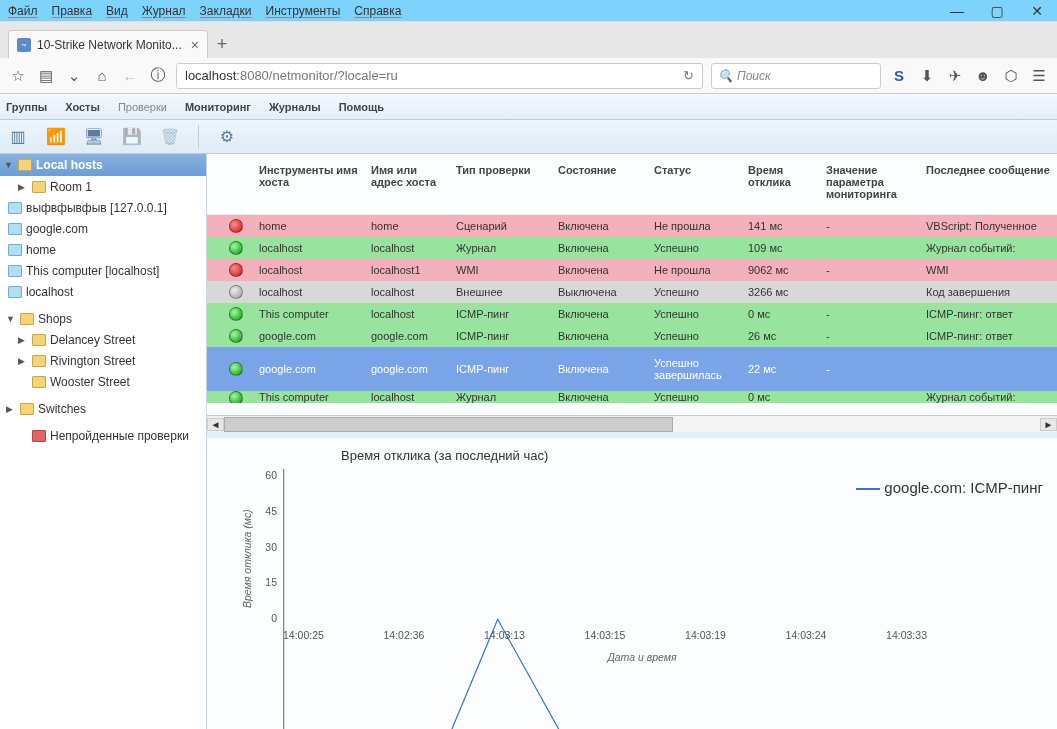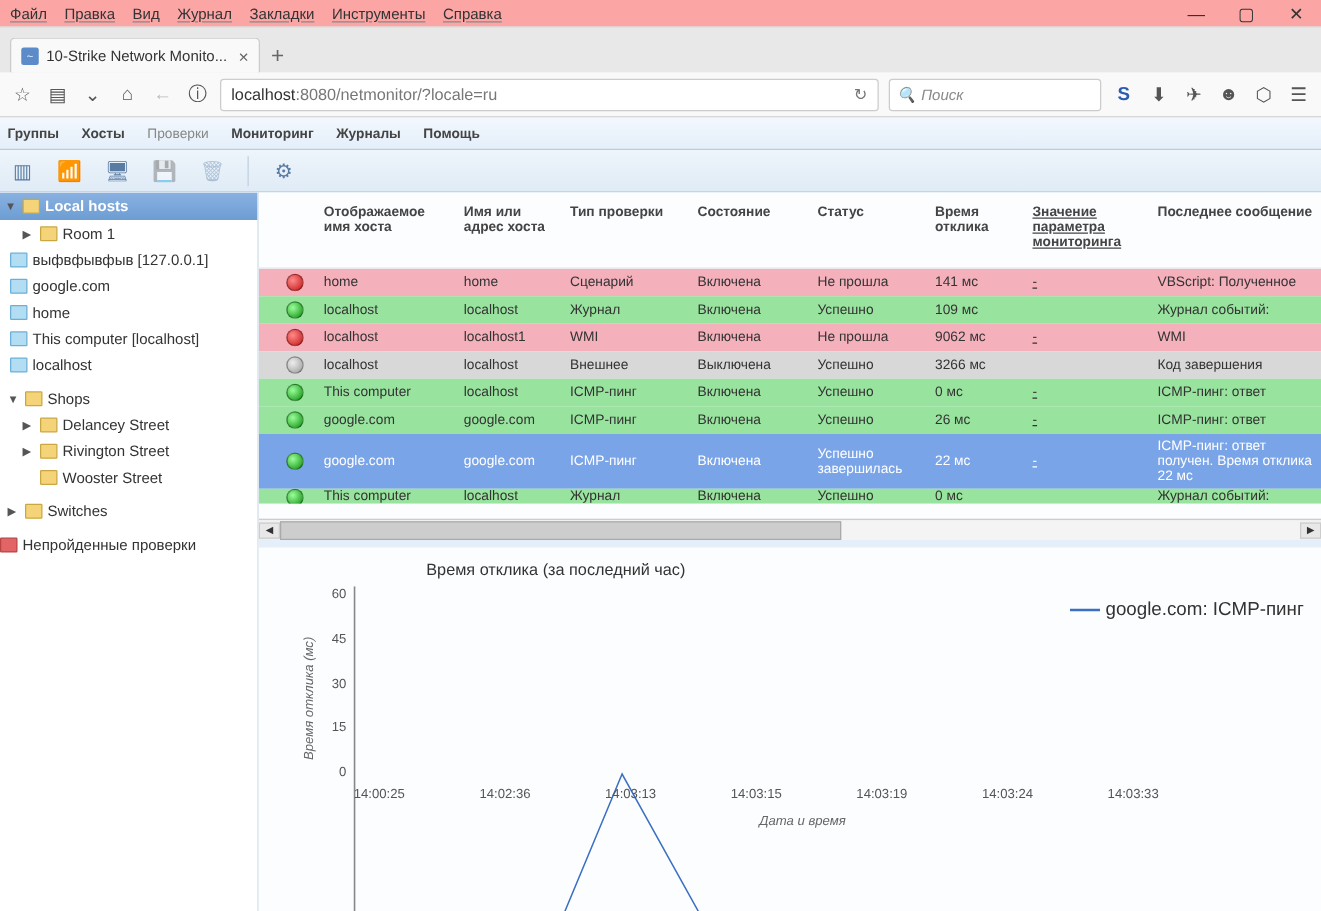--- a/index.html
+++ b/index.html
@@ -1,17 +1,17 @@
 <!DOCTYPE html>
 <html><head>
 <meta charset="utf-8">
 <style>
 * { box-sizing: border-box; margin: 0; padding: 0; font-family: "Segoe UI", Tahoma, sans-serif; }
 body { width: 1057px; height: 729px; background: #f0f0f0; overflow: hidden; font-size: 12px; color: #333; }
-.win-menu { height: 22px; background: #fca5a5; display: flex; align-items: center; padding: 0 8px; gap: 14px; border-bottom: 1px solid #ddd; }
+.win-menu { height: 22px; background: #7dd3fc; display: flex; align-items: center; padding: 0 8px; gap: 14px; border-bottom: 1px solid #ddd; }
 .win-menu span { text-decoration: underline; text-decoration-color: #888; text-underline-offset: 2px; cursor: default; }
 .win-controls { position: absolute; right: 0; top: 0; height: 22px; display: flex; }
 .win-controls div { width: 40px; display: flex; align-items: center; justify-content: center; font-size: 14px; }
 .tab-strip { height: 36px; background: #e8e8e8; display: flex; align-items: flex-end; padding: 0 8px; }
 .browser-tab { background: #f9f9f9; border: 1px solid #ccc; border-bottom: none; border-radius: 4px 4px 0 0; height: 28px; display: flex; align-items: center; padding: 0 8px; gap: 6px; min-width: 200px; font-size: 12px; }
 .tab-icon { width: 14px; height: 14px; background: #5b8cc9; border-radius: 2px; display:flex; align-items:center; justify-content:center; color:#fff; font-size:9px;}
 .tab-close { margin-left: auto; color: #666; font-size: 14px; }
 .new-tab { width: 28px; height: 28px; display: flex; align-items: center; justify-content: center; font-size: 18px; color: #666; }
 .addr-bar { height: 36px; background: #f9f9f9; border-bottom: 1px solid #ccc; display: flex; align-items: center; padding: 0 8px; gap: 8px; }
 .addr-bar .ico { width: 20px; text-align: center; font-size: 15px; color: #555; }
@@ -30,21 +30,21 @@
 .sb-item.lvl1 { padding-left: 18px; }
 .sb-item.lvl2 { }
 .sb-tri { font-size: 9px; color: #555; width: 10px; }
 .sb-fold { width: 14px; height: 12px; background: #f5d479; border: 1px solid #c9a843; border-radius: 1px; }
 .sb-fold.red { background: #e36464; border-color:#b84444;}
 .sb-host { width: 14px; height: 12px; background: #b3ddf2; border: 1px solid #6ab0d8; border-radius: 1px; }
 .main { flex: 1; display: flex; flex-direction: column; background: #fcfdff; }
 .grid-wrap { height: 278px; overflow: hidden; position:relative; }
 .grid-head { display: flex; background: #fcfdff; font-weight: bold; font-size: 11px; color: #444; padding: 10px 0 14px 0; border-bottom:1px solid #e0e8f0;}
 .grid-head div, .grid-row div { padding: 0 4px; }
-.c0{width:48px;} .c1{width:112px;} .c2{width:85px;} .c3{width:102px;} .c4{width:96px;} .c5{width:94px;} .c6{width:78px;} .c7{width:100px;text-decoration:underline;} .c8{flex:1;}
+.c0{width:48px;} .c1{width:112px;} .c2{width:85px;} .c3{width:102px;} .c4{width:96px;} .c5{width:94px;} .c6{width:78px;} .c7{width:100px;} .c8{flex:1;}
 .grid-body { overflow: hidden; }
 .grid-row { display: flex; align-items: center; height: 22px; font-size: 11px; }
 .grid-row.pink { background: #f4b0bb; }
 .grid-row.green { background: #98e49e; }
 .grid-row.gray { background: #d8d8d8; }
 .grid-row.blue { background: #7aa4e8; color: #fff; height: 44px; }
 .grid-row.partial { height: 12px; overflow:hidden; align-items:flex-start;}
 .stat-dot { width: 14px; height: 14px; border-radius: 50%; margin-left: 18px; border: 1px solid rgba(0,0,0,0.3); }
 .stat-red { background: radial-gradient(circle at 35% 35%, #ff8a8a, #c41515); }
 .stat-grn { background: radial-gradient(circle at 35% 35%, #9cff9c, #0a8c0a); }
@@ -188,31 +188,31 @@
         <span style="width:10px"></span>
         <span class="sb-fold"></span>
         <span>Wooster Street</span>
       </div>
 
     <div class="sb-item" style="padding-left:6px;margin-top:6px">
       <span class="sb-tri">▶</span>
       <span class="sb-fold"></span>
       <span>Switches</span>
     </div>
-    <div class="sb-item" style="padding-left:0;margin-top:6px">
+    <div class="sb-item" style="padding-left:32px;margin-top:6px">
       <span class="sb-fold red"></span>
       <span>Непройденные проверки</span>
     </div>
   </div>
 
   <div class="main">
     <div class="grid-wrap">
       <div class="grid-head">
         <div class="c0"></div>
-        <div class="c1">Отображаемое имя хоста</div>
+        <div class="c1">Инструменты имя хоста</div>
         <div class="c2">Имя или адрес хоста</div>
         <div class="c3">Тип проверки</div>
         <div class="c4">Состояние</div>
         <div class="c5">Статус</div>
         <div class="c6">Время отклика</div>
         <div class="c7">Значение параметра мониторинга</div>
         <div class="c8">Последнее сообщение</div>
       </div>
       <div class="grid-body" id="grid-body">
           <div class="grid-row pink">
@@ -297,21 +297,20 @@
             <div class="c0">
               <div class="stat-dot stat-grn"></div>
             </div>
             <div class="c1">google.com</div>
             <div class="c2">google.com</div>
             <div class="c3">ICMP-пинг</div>
             <div class="c4">Включена</div>
             <div class="c5">Успешно завершилась</div>
             <div class="c6">22 мс</div>
             <div class="c7">-</div>
-            <div class="c8">ICMP-пинг: ответ получен. Время отклика 22 мс</div>
           </div>
           <div class="grid-row green partial">
             <div class="c0">
               <div class="stat-dot stat-grn"></div>
             </div>
             <div class="c1">This computer</div>
             <div class="c2">localhost</div>
             <div class="c3">Журнал</div>
             <div class="c4">Включена</div>
             <div class="c5">Успешно</div>

